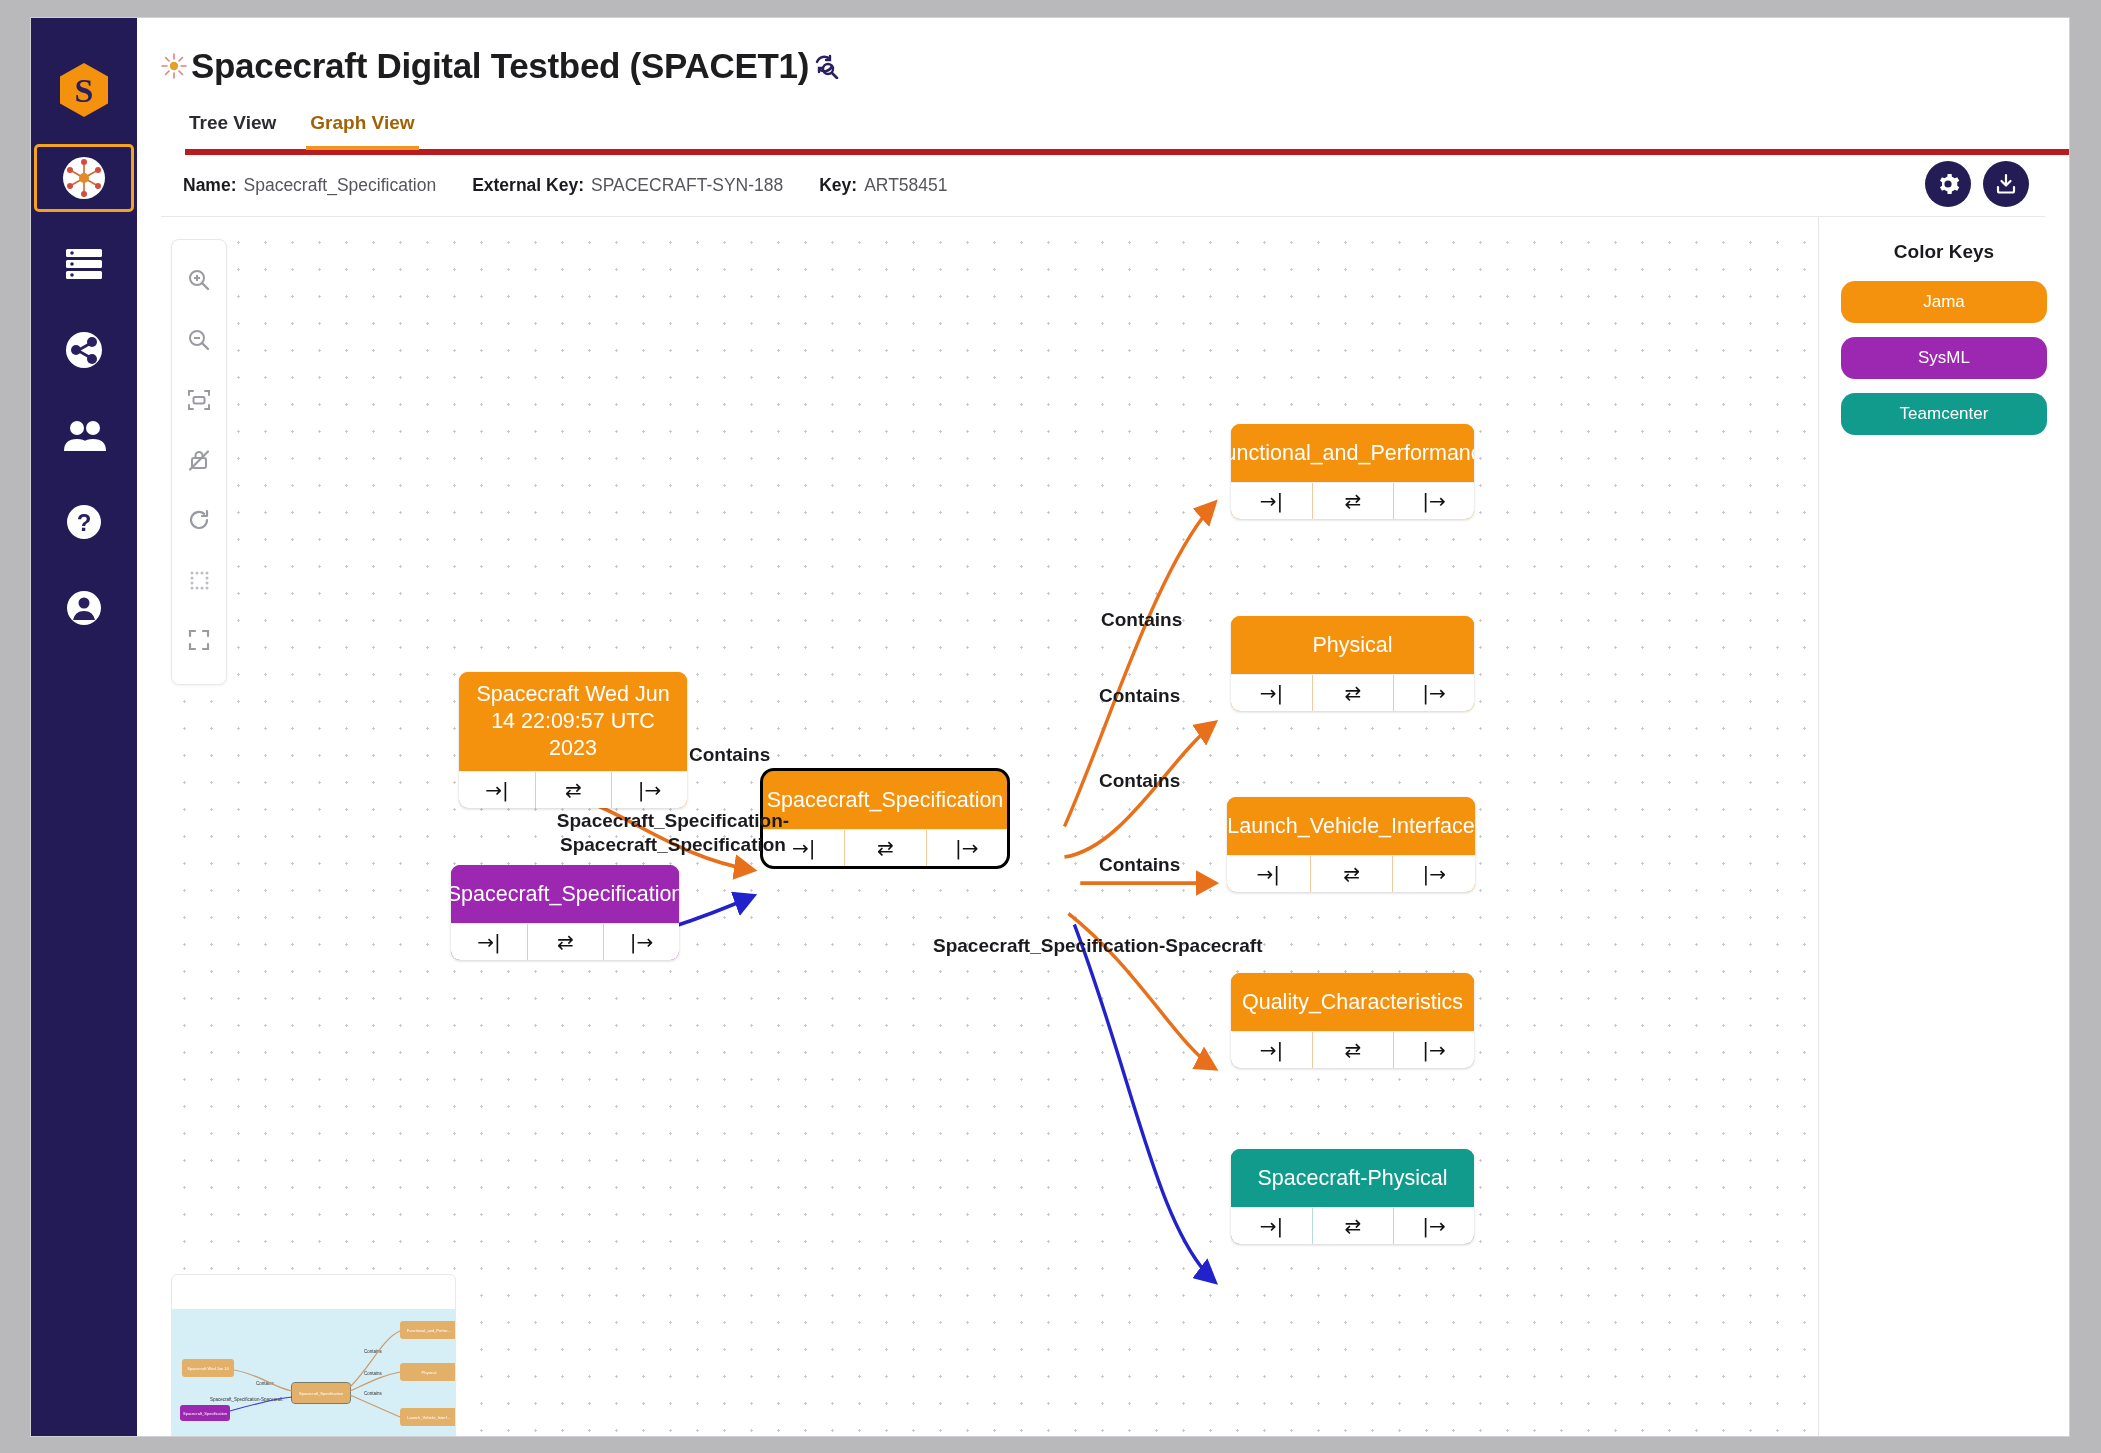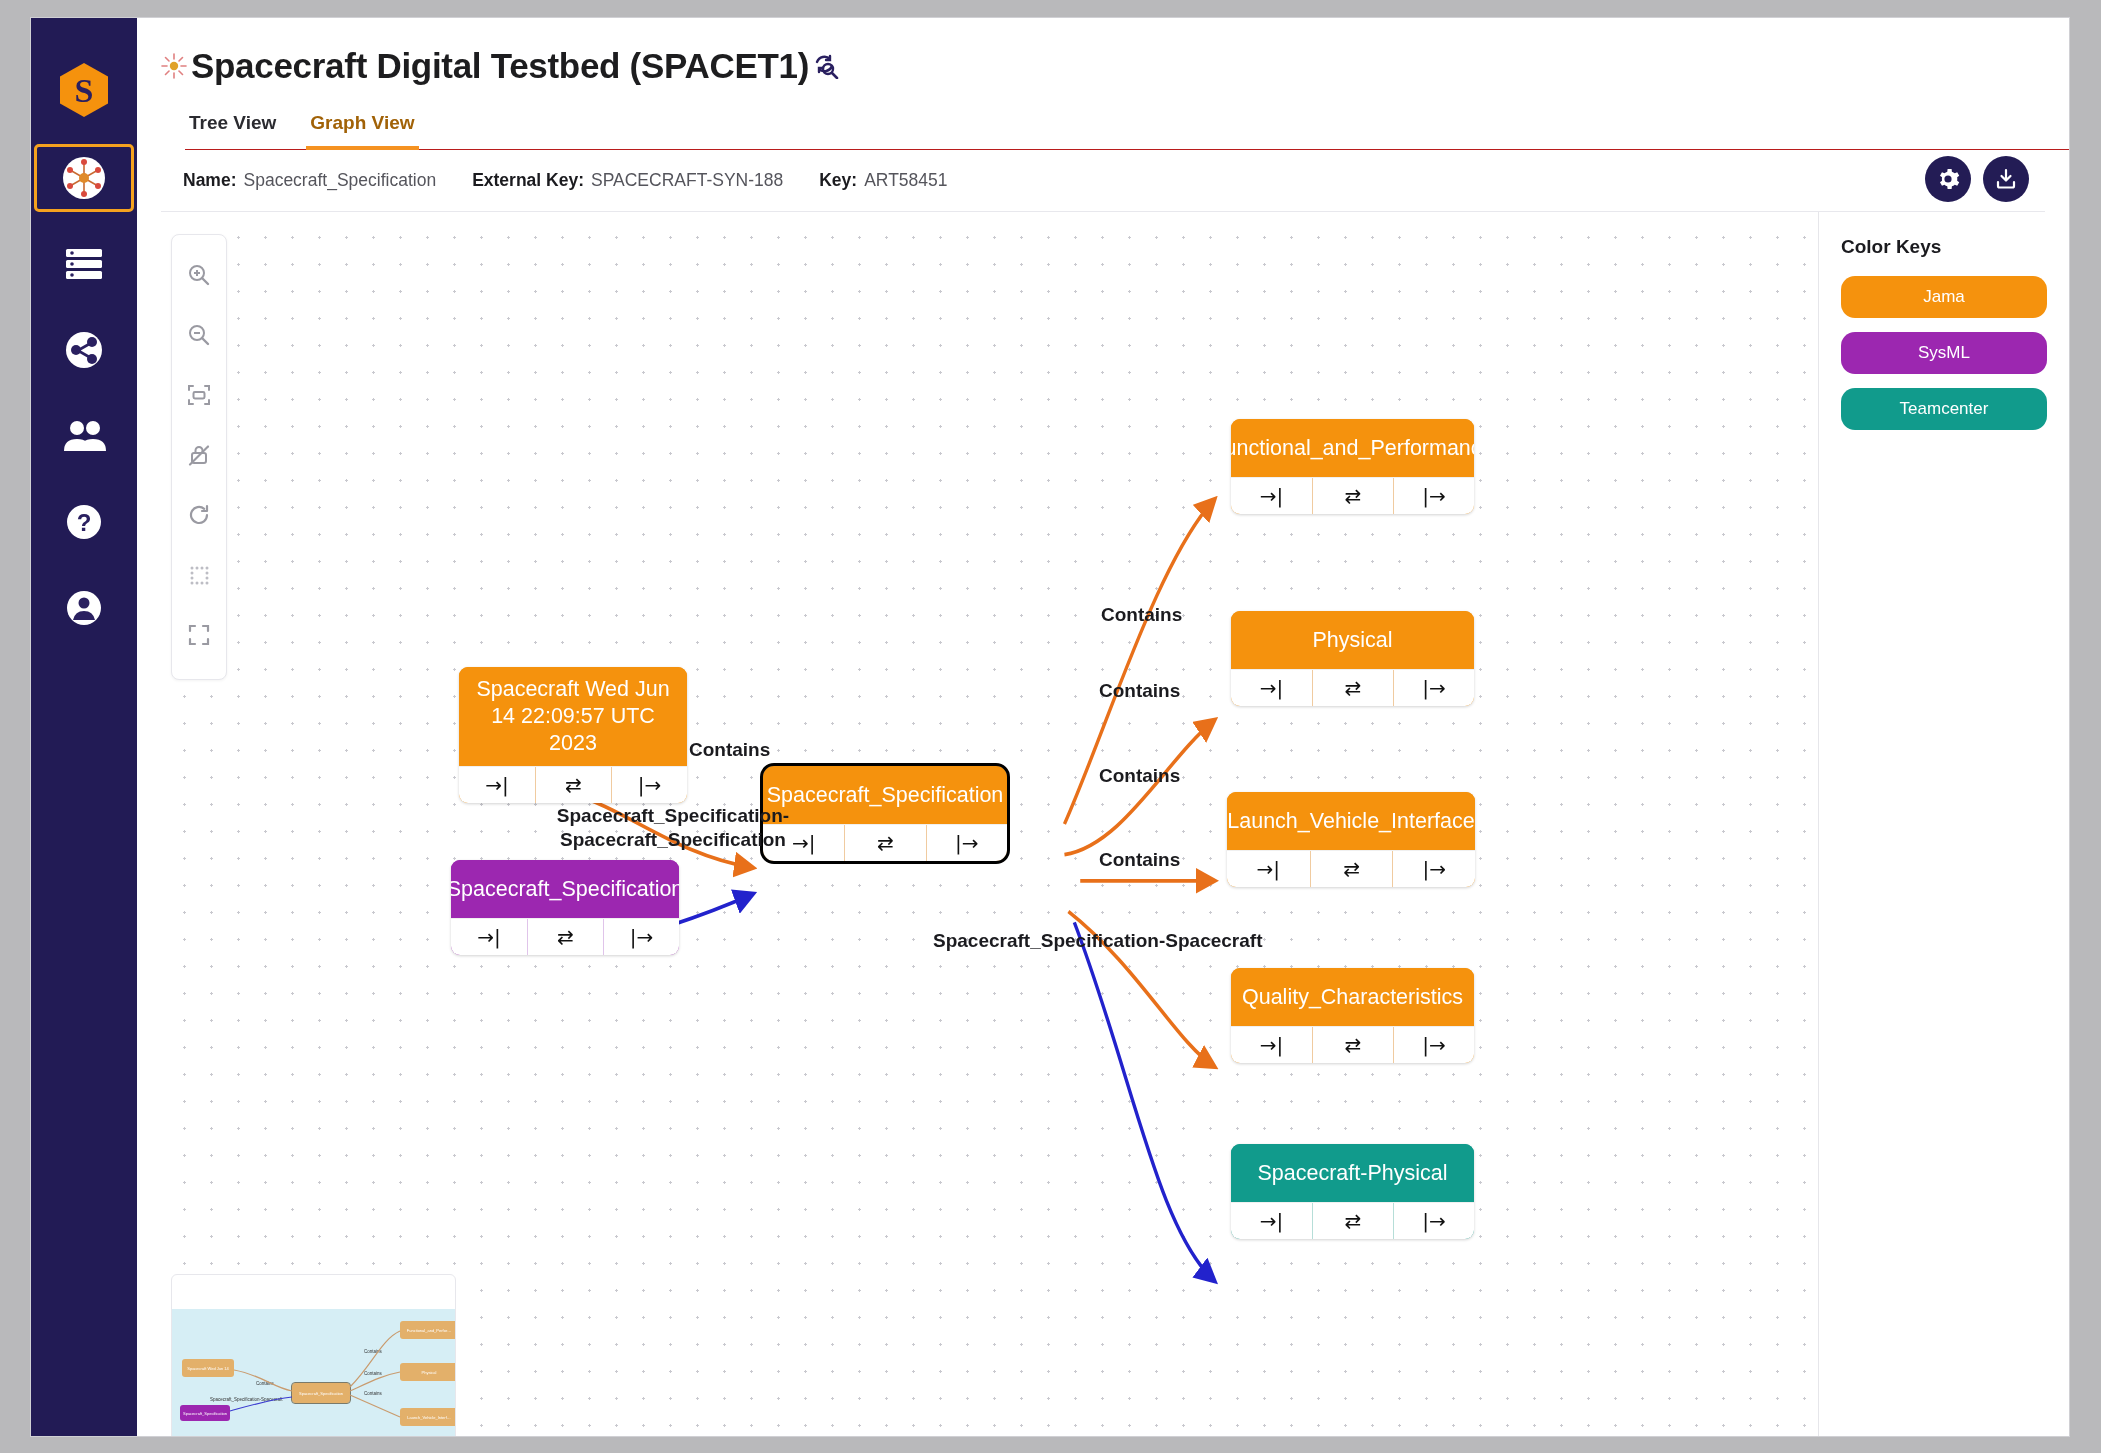--- a/index.html
+++ b/index.html
@@ -45,21 +45,21 @@
   #title-row { display: flex; align-items: center; gap: 4px; }
   .sun-icon { width: 26px; height: 26px; flex: 0 0 26px; }
   #page-title {
     font-size: 35px; font-weight: bold; color: #1d1d1f;
     letter-spacing: -0.3px; white-space: nowrap;
   }
   .title-refresh { width: 26px; height: 26px; cursor: pointer; }
 
   #tabs {
     display: flex; gap: 26px; margin: 22px 0 0 24px;
-    border-bottom: 1px solid #b91c1c;
+    border-bottom: 6px solid #b91c1c;
     padding-right: 24px;
   }
   .tab {
     font-size: 19px; font-weight: bold; color: #2b2b30;
     padding: 4px 4px 12px 4px; cursor: pointer;
     border-bottom: 4px solid transparent; margin-bottom: -1px;
   }
   .tab.active { color: #a16207; border-bottom-color: #f59221; font-weight: bold; }
 
   
@@ -175,21 +175,21 @@
   .mm-sysml { background: #9c27b0; }
   .mm-sel { background: #e3b06a; outline: 1.5px solid #7a7a6a; }
   .mm-label { position:absolute; font-size:4.5px; color:#333; white-space:nowrap; }
 
   
   #color-keys {
     width: 250px; flex: 0 0 250px;
     padding: 24px 22px;
     background: #fff;
   }
-  #ck-title { font-size: 19px; font-weight: bold; color: #1b1b1f; margin-bottom: 18px; }
+  #ck-title { text-align: center; font-size: 19px; font-weight: bold; color: #1b1b1f; margin-bottom: 18px; }
   .ck-pill {
     height: 42px; border-radius: 14px; margin-bottom: 14px;
     display: flex; align-items: center; justify-content: center;
     color: #fff; font-size: 17px; cursor: pointer;
   }
 </style>
 </head>
 <body>
 
 <div id="app">

